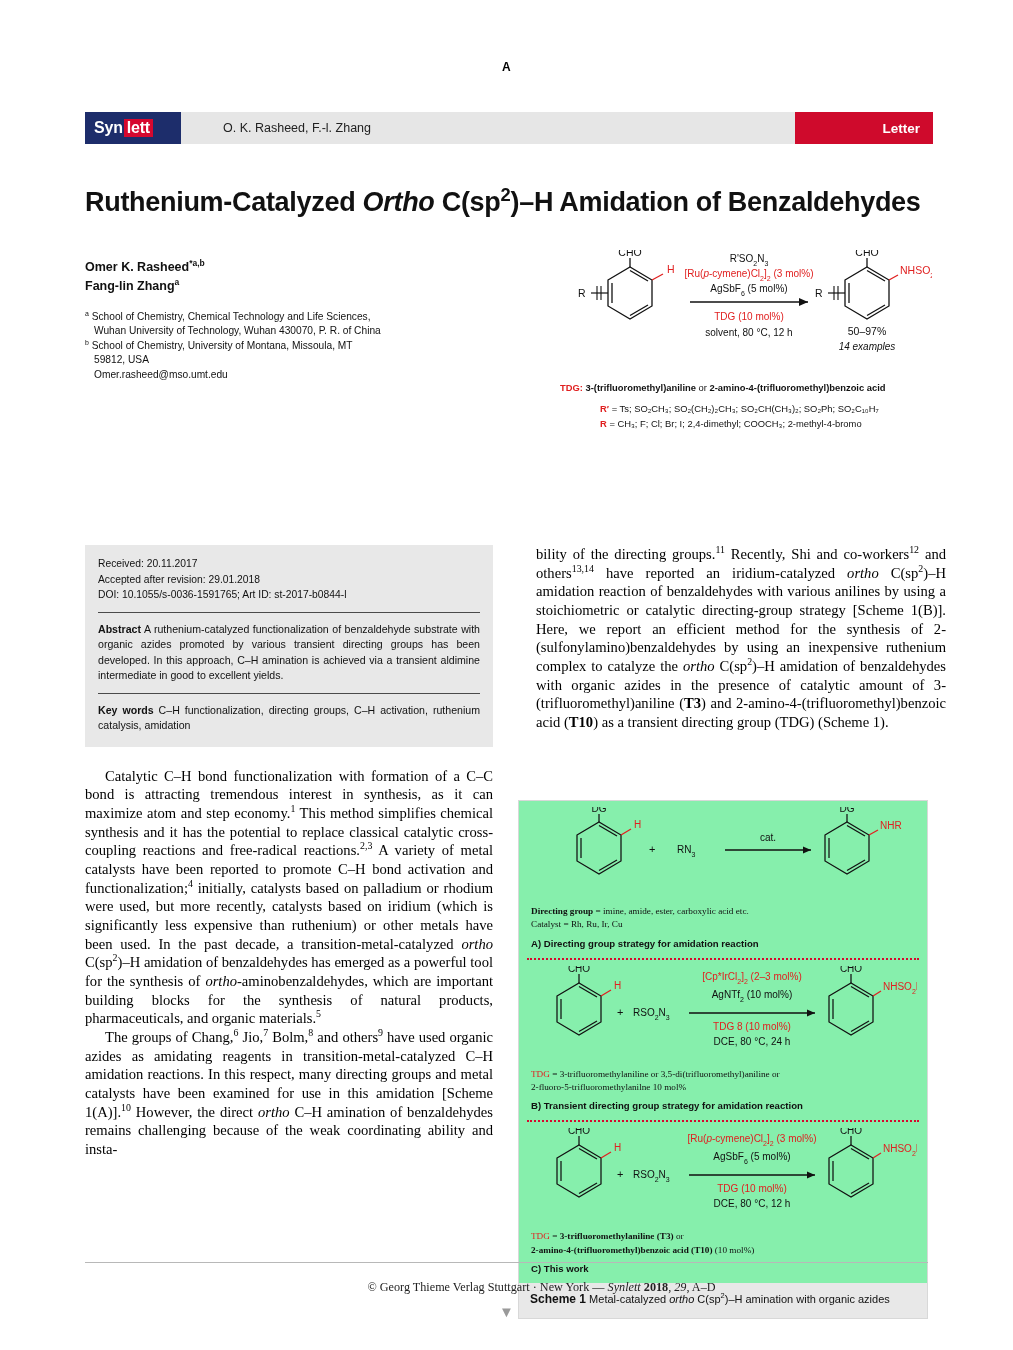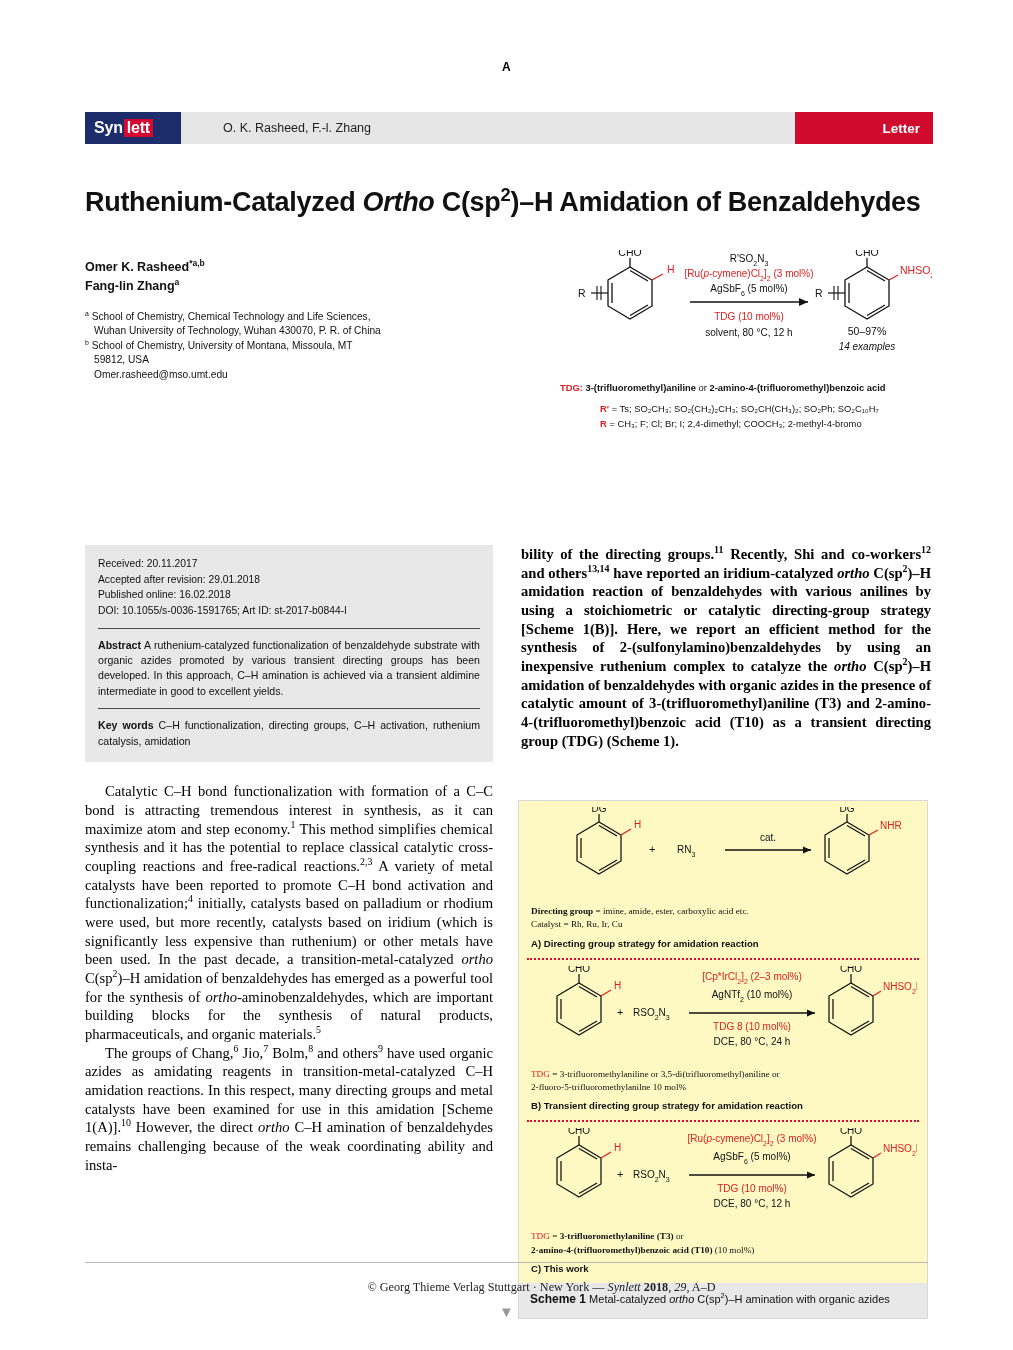--- a/index.html
+++ b/index.html
@@ -82,21 +82,21 @@
     font-family:"Liberation Sans", sans-serif; font-size:9.4px; color:#111;
   }
   .ga-notes .l1{ font-weight:bold; margin-bottom:9px;margin-top:16px; }
   .ga-notes .l1 .red{ color:#e02020; }
   .ga-notes .l1 .reg{ font-weight:normal; }
   .ga-notes .rr{ padding-left:40px; line-height:1.55; }
   .ga-notes .rr .red{ color:#e02020; font-weight:bold; }
 
   
   .col-l{ position:absolute; left:85px; top:545px; width:408px; }
-  .col-r{ position:absolute; left:521px; top:545px; width:410px;font-weight:bold; }
+  .col-r{ position:absolute; left:536px; top:545px; width:410px; }
 
   
   .infobox{
     background:#e8e8e8; padding:11px 13px 13px 13px; box-sizing:border-box;
     font-family:"Liberation Sans", sans-serif;
   }
   .infobox .dates{ font-size:10.3px; line-height:1.52; color:#111; }
   .rule{ border-top:1px solid #4a4a4a; margin:9px 0 9px 0; }
   .infobox .abs, .infobox .kw{
     font-size:10.6px; line-height:1.46; text-align:justify; color:#111;
@@ -109,21 +109,21 @@
     font-family:"Liberation Serif", serif; color:#000;
     text-indent:0;
   }
   .body p.ind{ text-indent:20px; }
   .body{ margin-top:20px; }
   .body i{ font-style:italic; }
 
   
   .scheme{
     position:absolute; left:518px; top:800px; width:410px;
-    background:#fef9c3; border:1px solid #d8d8d8; box-sizing:border-box;
+    background:#86efac; border:1px solid #d8d8d8; box-sizing:border-box;
   }
   .sec{ padding:6px 10px 4px 10px; }
   .dots{
     height:0; border-top:2px dotted #d6082f; margin:0 8px;
   }
   .sec-label{
     font-family:"Liberation Sans", sans-serif; font-size:9.6px;
     font-weight:bold; color:#111; padding:4px 0 5px 2px;
   }
   .sec-note{
@@ -239,21 +239,20 @@
       <div class="rr"><span class="red">R′</span><span> = Ts; SO₂CH₃; SO₂(CH₂)₂CH₃; SO₂CH(CH₃)₂; SO₂Ph; SO₂C₁₀H₇</span></div>
       <div class="rr"><span class="red">R</span><span> = CH₃; F; Cl; Br; I; 2,4-dimethyl; COOCH₃; 2-methyl-4-bromo</span></div>
     </div>
   </div>
 
   <div class="col-l">
     <div class="infobox">
       <div class="dates">
         <div>Received: 20.11.2017</div>
         <div>Accepted after revision: 29.01.2018</div>
-        <div>Published online: 16.02.2018</div>
         <div>DOI: 10.1055/s-0036-1591765; Art ID: st-2017-b0844-l</div>
       </div>
       <div class="rule"></div>
       <div class="abs"><b>Abstract</b><span> A ruthenium-catalyzed functionalization of benzaldehyde substrate with organic azides promoted by various transient directing groups has been developed. In this approach, C–H amination is achieved via a transient aldimine intermediate in good to excellent yields.</span></div>
       <div class="rule"></div>
       <div class="kw"><b>Key words</b><span> C–H functionalization, directing groups, C–H activation, ruthenium catalysis, amidation</span></div>
     </div>
 
     <div class="body">
       <p class="ind"><span>Catalytic C–H bond functionalization with formation of a C–C bond is attracting tremendous interest in synthesis, as it can maximize atom and step economy.</span><sup>1</sup><span> This method simplifies chemical synthesis and it has the potential to replace classical catalytic cross-coupling reactions and free-radical reactions.</span><sup>2,3</sup><span> A variety of metal catalysts have been reported to promote C–H bond activation and functionalization;</span><sup>4</sup><span> initially, catalysts based on palladium or rhodium were used, but more recently, catalysts based on iridium (which is significantly less expensive than ruthenium) or other metals have been used. In the past decade, a transition-metal-catalyzed </span><i>ortho</i><span> C(sp</span><sup>2</sup><span>)–H amidation of benzaldehydes has emerged as a powerful tool for the synthesis of </span><i>ortho</i><span>-aminobenzaldehydes, which are important building blocks for the synthesis of natural products, pharmaceuticals, and organic materials.</span><sup>5</sup></p>

